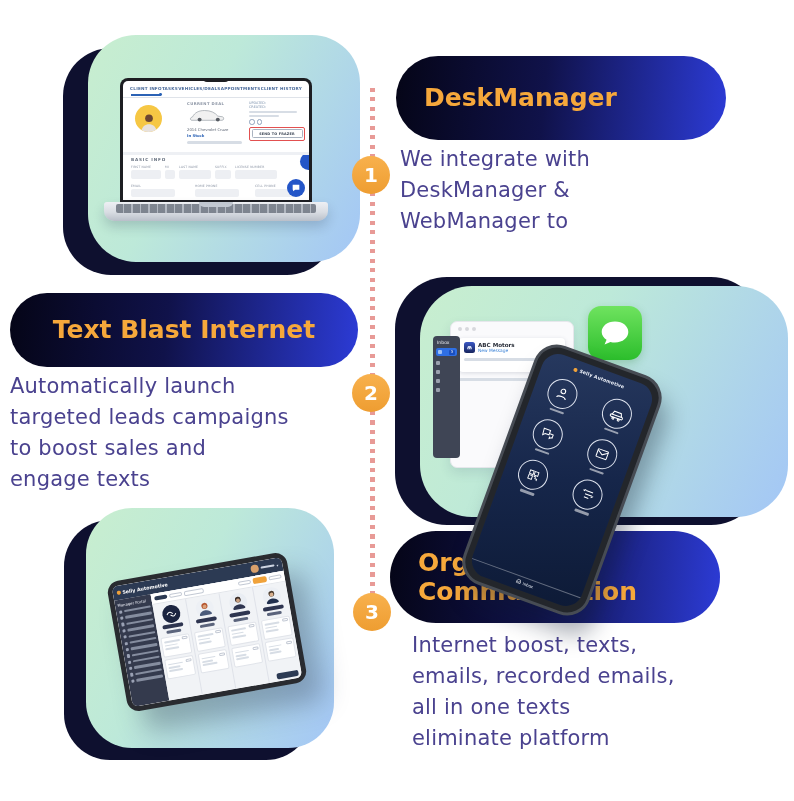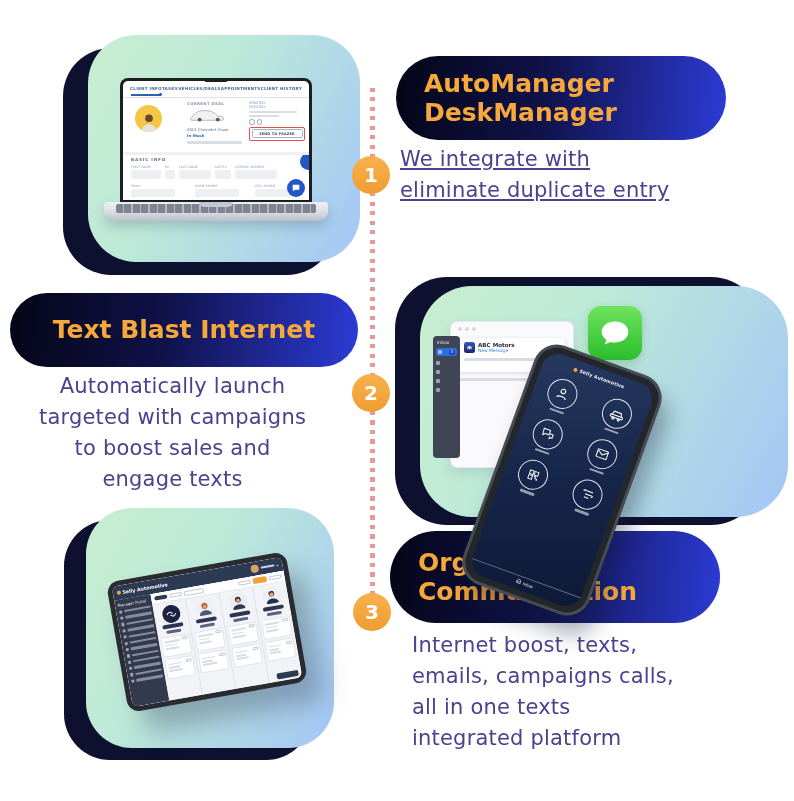--- a/index.html
+++ b/index.html
@@ -15,22 +15,22 @@
   .c1{left:352px;top:156px;} .c2{left:352px;top:374px;} .c3{left:353px;top:593px;}
 
   
   .pill{position:absolute;z-index:2;border-radius:46px;color:#f6a83b;font-weight:bold;
     background:linear-gradient(95deg,#050517 0%,#10124a 45%,#2c3bd6 100%);
     display:flex;flex-direction:column;justify-content:center;line-height:1.18;}
   .pill1{left:396px;top:56px;width:330px;height:84px;padding-left:28px;font-size:25px;}
   .pill2{left:10px;top:293px;width:348px;height:74px;font-size:25px;align-items:center;}
   .pill3{left:390px;top:531px;width:330px;height:92px;padding-left:28px;font-size:25px;}
   .body-copy{position:absolute;z-index:2;color:#4a428f;font-size:21px;line-height:31px;letter-spacing:.2px;}
-  .bc1{left:400px;top:144px;width:345px;text-decoration:underline;}
-  .bc2{left:10px;top:371px;width:325px;text-align:center;}
+  .bc1{left:400px;top:144px;width:345px;}
+  .bc2{left:10px;top:371px;width:325px;text-align:left;}
   .bc3{left:412px;top:630px;width:330px;}
 
   
   .card-shadow{position:absolute;background:#0e102f;z-index:1;}
   .grad-card{position:absolute;z-index:2;background:linear-gradient(118deg,#c8eecf 0%,#bde9d9 40%,#a3c6f6 100%);}
   .sh1{left:63px;top:48px;width:272px;height:227px;border-radius:48px;}
   .cd1{left:88px;top:35px;width:272px;height:227px;border-radius:48px;}
   .sh2{left:395px;top:277px;width:368px;height:248px;border-radius:52px;}
   .cd2{left:420px;top:286px;width:368px;height:231px;border-radius:52px;}
   .sh3{left:64px;top:520px;width:248px;height:240px;border-radius:46px;}
@@ -261,34 +261,34 @@
         </svg>
       </div>
     </div>
   </div>
   <div class="laptop-base">
     <div class="base-keys"></div>
     <div class="base-notch"></div>
   </div>
 
   <div class="pill pill1">
-    <span>AutoManager</span>
     <span>DeskManager</span>
   </div>
   <div class="body-copy bc1">
     <div>We integrate with</div>
-    <div>eliminate duplicate entry</div>
+    <div>DeskManager &amp;</div>
+    <div>WebManager to</div>
   </div>
 
   <div class="pill pill2">
     <span>Text Blast Internet</span>
   </div>
   <div class="body-copy bc2">
     <div>Automatically launch</div>
-    <div>targeted with campaigns</div>
+    <div>targeted leads campaigns</div>
     <div>to boost sales and</div>
     <div>engage texts</div>
   </div>
 
   <div class="card-shadow sh2"></div>
   <div class="grad-card cd2"></div>
 
   <div class="msg-window">
     <div class="traffic">
         <span></span>
@@ -593,18 +593,18 @@
       <div class="tb-pager"></div>
     </div>
   </div>
 
   <div class="pill pill3">
     <span>Organize</span>
     <span>Communication</span>
   </div>
   <div class="body-copy bc3">
     <div>Internet boost, texts,</div>
-    <div>emails, campaigns calls,</div>
+    <div>emails, recorded emails,</div>
     <div>all in one texts</div>
-    <div>integrated platform</div>
+    <div>eliminate platform</div>
   </div>
 
 </div>
 
 </body></html>

